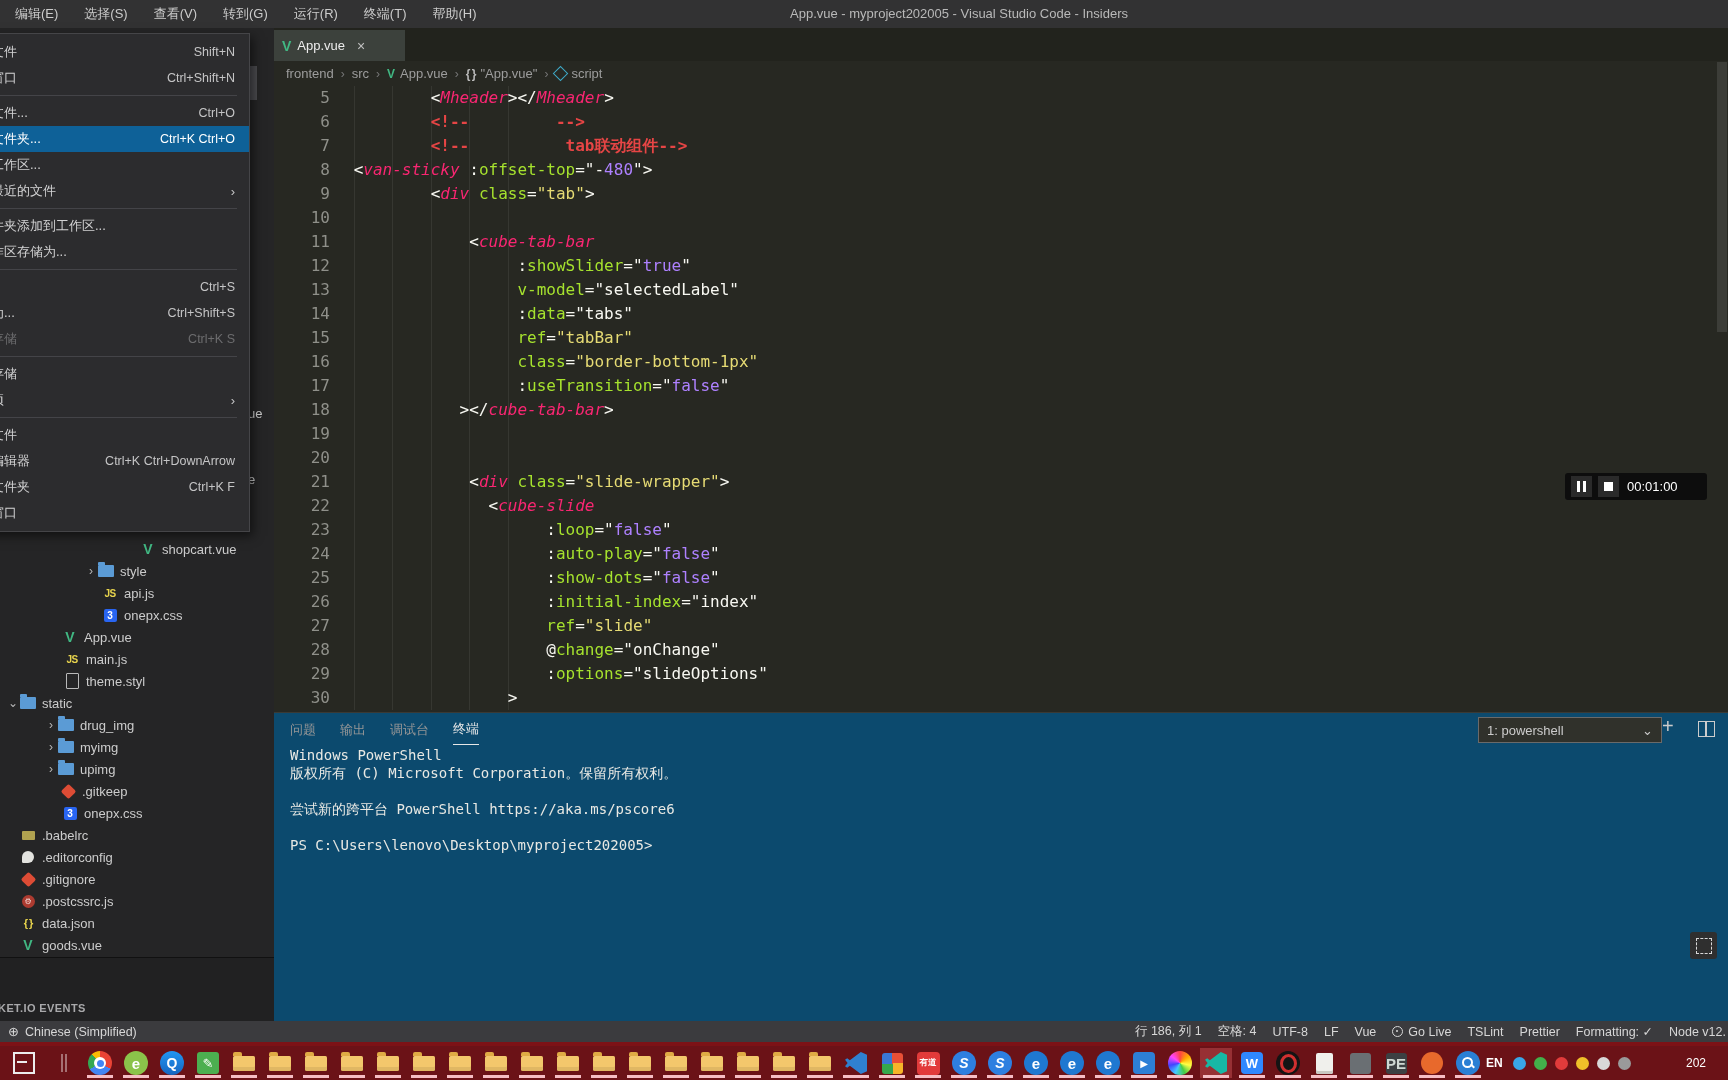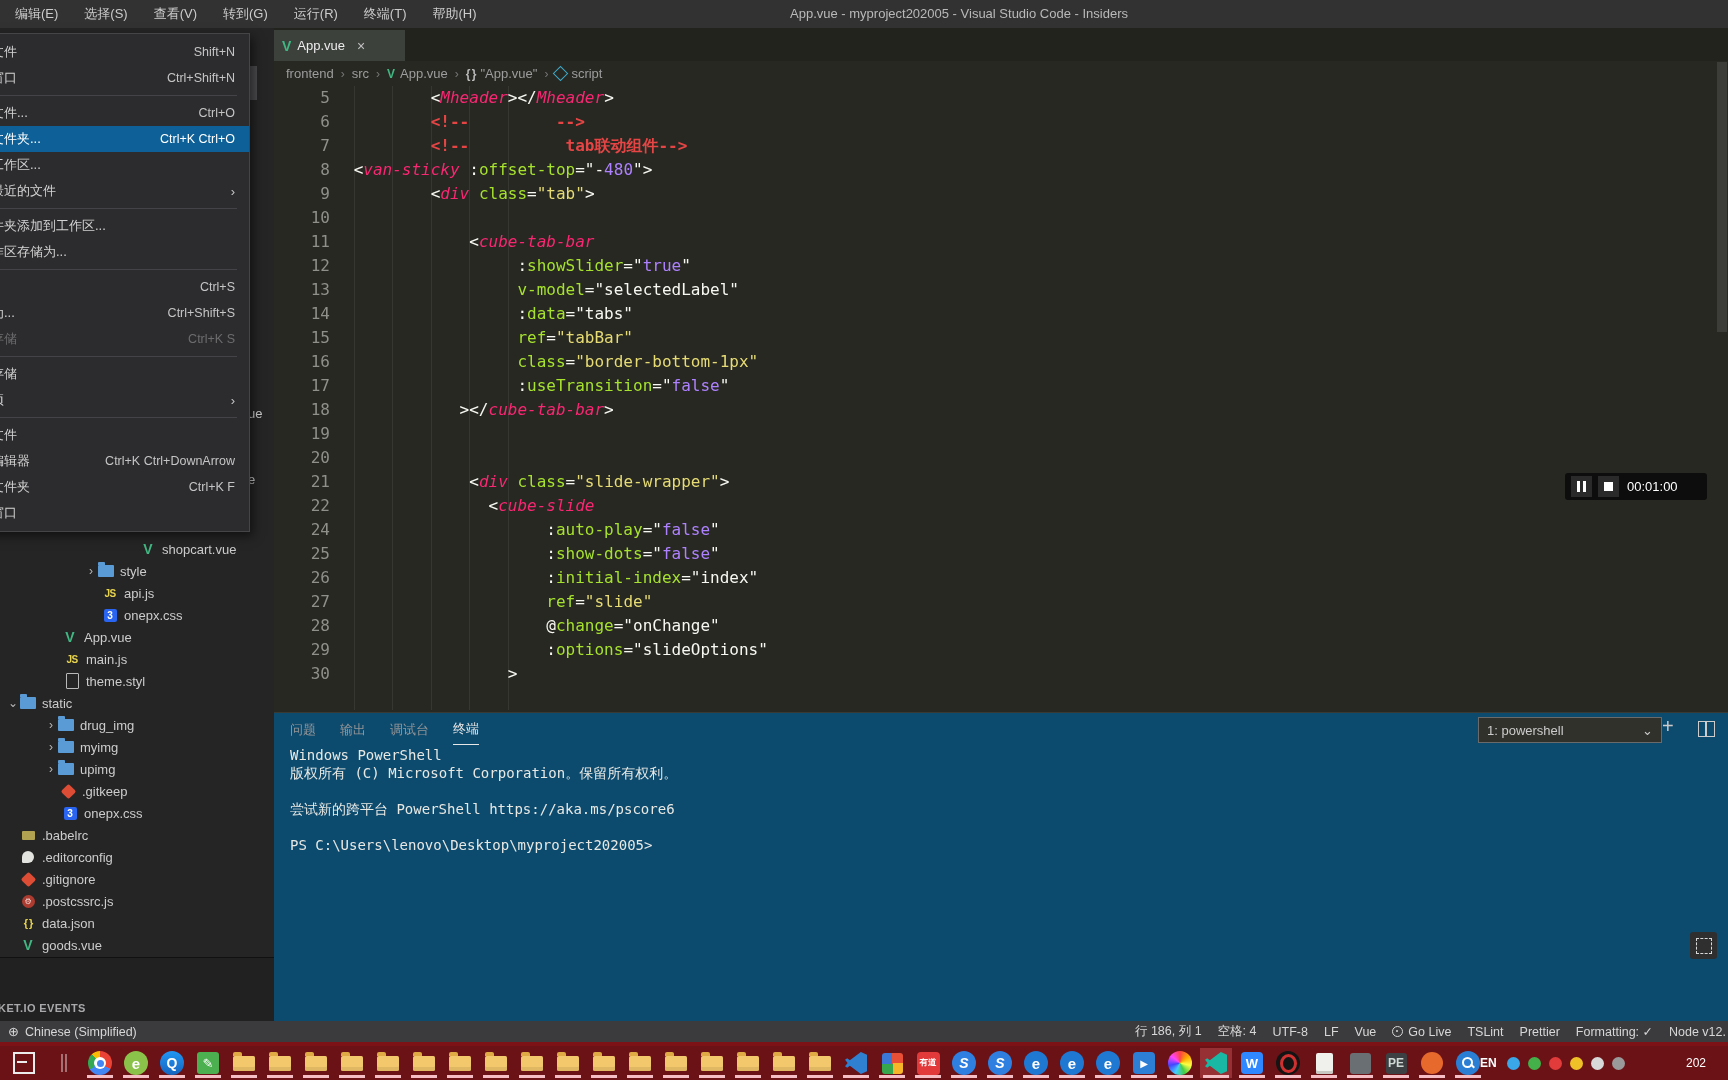--- a/index.html
+++ b/index.html
@@ -123,27 +123,27 @@
   .ic-youdao{width:23px;height:23px;background:#e23a3a;border-radius:4px;color:#fff;font-size:8.5px;font-weight:bold;display:flex;align-items:center;justify-content:center;}
   .ic-sblue{width:24px;height:24px;border-radius:50%;background:#2e7fe0;color:#fff;font-style:italic;font-weight:bold;font-size:14px;display:flex;align-items:center;justify-content:center;}
   .ic-eblue{width:24px;height:24px;border-radius:50%;background:#1f78d1;color:#fff;font-weight:bold;font-size:15px;display:flex;align-items:center;justify-content:center;}
   .ic-play{width:22px;height:22px;background:#2d7fd6;border-radius:4px;color:#fff;font-size:10px;display:flex;align-items:center;justify-content:center;}
   .ic-rainbow{width:24px;height:24px;border-radius:50%;background:conic-gradient(#f44,#fa0,#ff4,#4c4,#4cf,#44f,#f4f,#f44);}
   .ic-wps{width:22px;height:22px;background:#2f88ff;border-radius:4px;color:#fff;font-weight:bold;font-size:13px;display:flex;align-items:center;justify-content:center;}
   .ic-opera{width:24px;height:24px;border-radius:50%;background:#141414;display:flex;align-items:center;justify-content:center;}
   .ic-opera span{width:11px;height:13px;border:3px solid #cf3030;border-radius:50%;}
   .ic-doc{width:17px;height:21px;background:#f0f0ec;border-radius:2px;box-shadow:inset 0 -3px 0 #c9c9c3;}
   .ic-gray{width:21px;height:21px;background:#6a6f73;border-radius:3px;}
-  .ic-pe{width:21px;height:21px;background:#3c4043;border-radius:3px;color:#cfd8d4;font-size:12px;font-weight:bold;display:flex;align-items:center;justify-content:center;}
+  .ic-pe{width:21px;height:21px;background:#3c4043;border-radius:3px;color:#cfd8d4;font-size:15px;font-weight:bold;display:flex;align-items:center;justify-content:center;}
   .ic-orange{width:22px;height:22px;border-radius:50%;background:#e8692c;}
   .ic-search{width:24px;height:24px;border-radius:50%;background:#2a7fd4;position:relative;}
   .ic-search:before{content:"";position:absolute;left:6px;top:6px;width:7px;height:7px;border:2px solid #fff;border-radius:50%;}
   .ic-search:after{content:"";position:absolute;left:14px;top:14px;width:5px;height:2px;background:#fff;transform:rotate(45deg);}
   #tray{position:absolute;top:0;height:34px;left:1480px;display:flex;align-items:center;gap:8px;}
-  #tray .lang{color:#fff;font-size:12px;font-weight:bold;margin-right:2px;}
+  #tray .lang{color:#fff;font-size:12px;font-weight:bold;margin-right:2px;padding-left:6px;}
   .tray-dot{width:13px;height:13px;border-radius:50%;}
   #clock{position:absolute;left:1686px;top:0;height:34px;display:flex;align-items:center;color:#fff;font-size:12px;white-space:nowrap;}
   
   #recorder{position:absolute;left:1565px;top:473px;width:130px;height:27px;background:#0d0d0d;border-radius:3px;
             display:flex;align-items:center;padding:0 6px;z-index:40;}
   .rec-btn{width:21px;height:21px;background:#2a2a2a;margin-right:6px;display:flex;align-items:center;justify-content:center;cursor:pointer;}
   .rec-pause span{display:inline-block;width:3px;height:11px;background:#fff;margin:0 1.5px;}
   .rec-stop span{display:inline-block;width:9px;height:9px;background:#fff;}
   #rec-time{color:#fff;font-size:13px;margin-left:2px;}
   #sniptool{position:absolute;left:1690px;top:932px;width:27px;height:27px;background:#2f2f2f;border-radius:3px;
@@ -353,20 +353,21 @@
       <div class="cl"><span class="ln">13</span><pre>                  <span class="tok-attr">v-model</span><span class="tok-plain">="</span><span class="tok-expr">selectedLabel</span><span class="tok-plain">"</span></pre></div>
       <div class="cl"><span class="ln">14</span><pre>                  <span class="tok-plain">:</span><span class="tok-attr">data</span><span class="tok-plain">="</span><span class="tok-expr">tabs</span><span class="tok-plain">"</span></pre></div>
       <div class="cl"><span class="ln">15</span><pre>                  <span class="tok-attr">ref</span><span class="tok-plain">=</span><span class="tok-str">"tabBar"</span></pre></div>
       <div class="cl"><span class="ln">16</span><pre>                  <span class="tok-attr">class</span><span class="tok-plain">=</span><span class="tok-str">"border-bottom-1px"</span></pre></div>
       <div class="cl"><span class="ln">17</span><pre>                  <span class="tok-plain">:</span><span class="tok-attr">useTransition</span><span class="tok-plain">="</span><span class="tok-const">false</span><span class="tok-plain">"</span></pre></div>
       <div class="cl"><span class="ln">18</span><pre>            <span class="tok-plain">&gt;&lt;/</span><span class="tok-tag">cube-tab-bar</span><span class="tok-plain">&gt;</span></pre></div>
       <div class="cl"><span class="ln">19</span><pre></pre></div>
       <div class="cl"><span class="ln">20</span><pre></pre></div>
       <div class="cl"><span class="ln">21</span><pre>             <span class="tok-plain">&lt;</span><span class="tok-tag">div</span><span class="tok-plain"> </span><span class="tok-attr">class</span><span class="tok-plain">=</span><span class="tok-str">"slide-wrapper"</span><span class="tok-plain">&gt;</span></pre></div>
       <div class="cl"><span class="ln">22</span><pre>               <span class="tok-plain">&lt;</span><span class="tok-tag">cube-slide</span></pre></div>
+      <div class="cl"><span class="ln">23</span><pre>                     <span class="tok-plain">:</span><span class="tok-attr">loop</span><span class="tok-plain">="</span><span class="tok-const">false</span><span class="tok-plain">"</span></pre></div>
       <div class="cl"><span class="ln">24</span><pre>                     <span class="tok-plain">:</span><span class="tok-attr">auto-play</span><span class="tok-plain">="</span><span class="tok-const">false</span><span class="tok-plain">"</span></pre></div>
       <div class="cl"><span class="ln">25</span><pre>                     <span class="tok-plain">:</span><span class="tok-attr">show-dots</span><span class="tok-plain">="</span><span class="tok-const">false</span><span class="tok-plain">"</span></pre></div>
       <div class="cl"><span class="ln">26</span><pre>                     <span class="tok-plain">:</span><span class="tok-attr">initial-index</span><span class="tok-plain">="</span><span class="tok-expr">index</span><span class="tok-plain">"</span></pre></div>
       <div class="cl"><span class="ln">27</span><pre>                     <span class="tok-attr">ref</span><span class="tok-plain">=</span><span class="tok-str">"slide"</span></pre></div>
       <div class="cl"><span class="ln">28</span><pre>                     <span class="tok-plain">@</span><span class="tok-attr">change</span><span class="tok-plain">="</span><span class="tok-expr">onChange</span><span class="tok-plain">"</span></pre></div>
       <div class="cl"><span class="ln">29</span><pre>                     <span class="tok-plain">:</span><span class="tok-attr">options</span><span class="tok-plain">="</span><span class="tok-expr">slideOptions</span><span class="tok-plain">"</span></pre></div>
       <div class="cl"><span class="ln">30</span><pre>                 <span class="tok-plain">&gt;</span></pre></div>
     </div>
   <div id="ed-scroll"></div>
 

